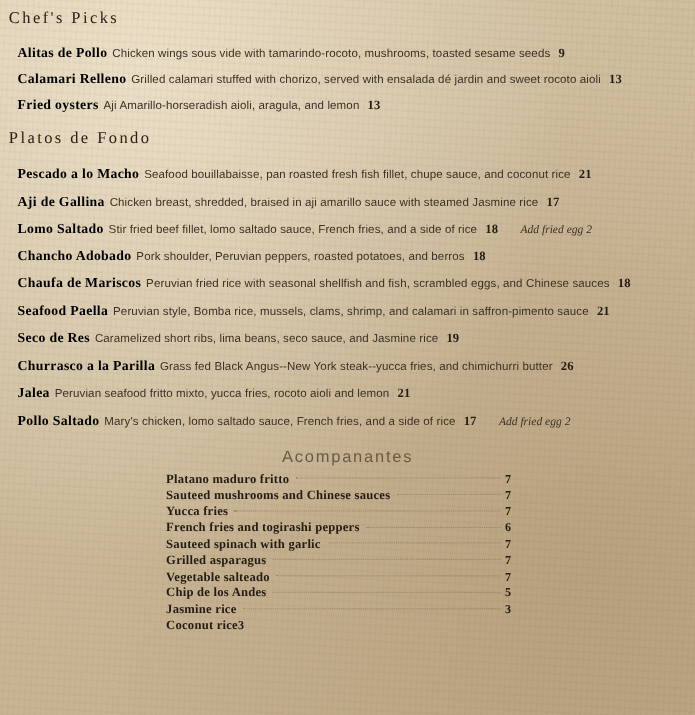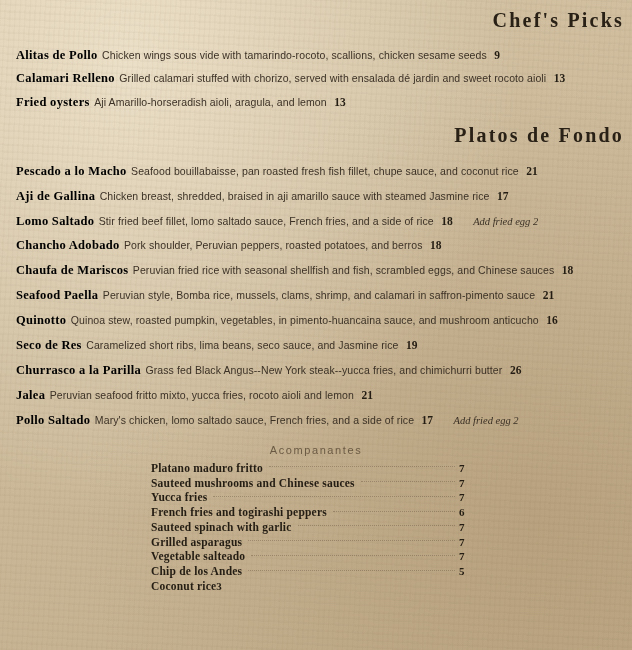--- a/index.html
+++ b/index.html
@@ -28,27 +28,27 @@
       repeating-linear-gradient(3deg, rgba(90,70,45,0.035) 0px, rgba(90,70,45,0.035) 1px, rgba(255,255,255,0) 3px, rgba(255,255,255,0) 7px);
     opacity: 0.9;
   }
   .page {
     position: relative;
     padding: 0 8px;
     box-sizing: border-box;
     width: 632px;
   }
   .section-title {
-    text-align: right;
-    font-family: "Liberation Serif", serif;
-    font-size: 20px;
+    text-align: left;
+    font-family: "Liberation Serif", serif;
+    font-size: 15px;
     letter-spacing: 2.2px;
     color: #2a2116;
     margin: 9px 0 10px 0;
-    font-weight: 700;
+    font-weight: 400;
   }
   .section-title.second {
     margin-top: 12px;
     margin-bottom: 11px;
   }
   .item {
     margin: 0 0 1px 0;
     padding: 1.5px 0 1.5px 8px;
     line-height: 1.22;
   }
@@ -84,21 +84,21 @@
   .mains { margin-top: 2px; }
   .mains .item { padding: 2.2px 0 2.2px 8px; }
 
   .sides-block {
     margin: 14px auto 0 auto;
     width: 330px;
   }
   .sides-title {
     text-align: center;
     font-family: "Liberation Sans", sans-serif;
-    font-size: 11px;
+    font-size: 15px;
     letter-spacing: 1.6px;
     color: #6a5a44;
     margin-bottom: 4px;
   }
   .side-row {
     display: flex;
     align-items: center;
     font-family: "Liberation Serif", serif;
     font-weight: 700;
     font-size: 11.5px;
@@ -124,21 +124,21 @@
 
 <div class="paper-noise"></div>
 
 <div class="page">
 
   <div class="section-title">Chef's Picks</div>
 
   <div class="picks">
     <div class="item">
       <span class="name">Alitas de Pollo</span>
-      <span class="desc">Chicken wings sous vide with tamarindo-rocoto, scallions, chicken sesame seeds</span>
+      <span class="desc">Chicken wings sous vide with tamarindo-rocoto, mushrooms, toasted sesame seeds</span>
       <span class="price">9</span>
     </div>
     <div class="item">
       <span class="name">Calamari Relleno</span>
       <span class="desc">Grilled calamari stuffed with chorizo, served with ensalada dé jardin and sweet rocoto aioli</span>
       <span class="price">13</span>
     </div>
     <div class="item">
       <span class="name">Fried oysters</span>
       <span class="desc">Aji Amarillo-horseradish aioli, aragula, and lemon</span>
@@ -179,26 +179,20 @@
       <span class="price">18</span>
       <span class="extra"></span>
     </div>
     <div class="item">
       <span class="name">Seafood Paella</span>
       <span class="desc">Peruvian style, Bomba rice, mussels, clams, shrimp, and calamari in saffron-pimento sauce</span>
       <span class="price">21</span>
       <span class="extra"></span>
     </div>
     <div class="item">
-      <span class="name">Quinotto</span>
-      <span class="desc">Quinoa stew, roasted pumpkin, vegetables, in pimento-huancaina sauce, and mushroom anticucho</span>
-      <span class="price">16</span>
-      <span class="extra"></span>
-    </div>
-    <div class="item">
       <span class="name">Seco de Res</span>
       <span class="desc">Caramelized short ribs, lima beans, seco sauce, and Jasmine rice</span>
       <span class="price">19</span>
       <span class="extra"></span>
     </div>
     <div class="item">
       <span class="name">Churrasco a la Parilla</span>
       <span class="desc">Grass fed Black Angus--New York steak--yucca fries, and chimichurri butter</span>
       <span class="price">26</span>
       <span class="extra"></span>
@@ -254,20 +248,25 @@
       <span class="side-name">Vegetable salteado</span>
       <span class="side-dots"></span>
       <span class="side-price">7</span>
     </div>
     <div class="side-row">
       <span class="side-name">Chip de los Andes</span>
       <span class="side-dots"></span>
       <span class="side-price">5</span>
     </div>
     <div class="side-row">
+      <span class="side-name">Jasmine rice</span>
+      <span class="side-dots"></span>
+      <span class="side-price">3</span>
+    </div>
+    <div class="side-row">
       <span class="side-name">Coconut rice</span>
 
       <span class="side-price">3</span>
     </div>
 
   </div>
 
 </div>
 
 </body></html>

